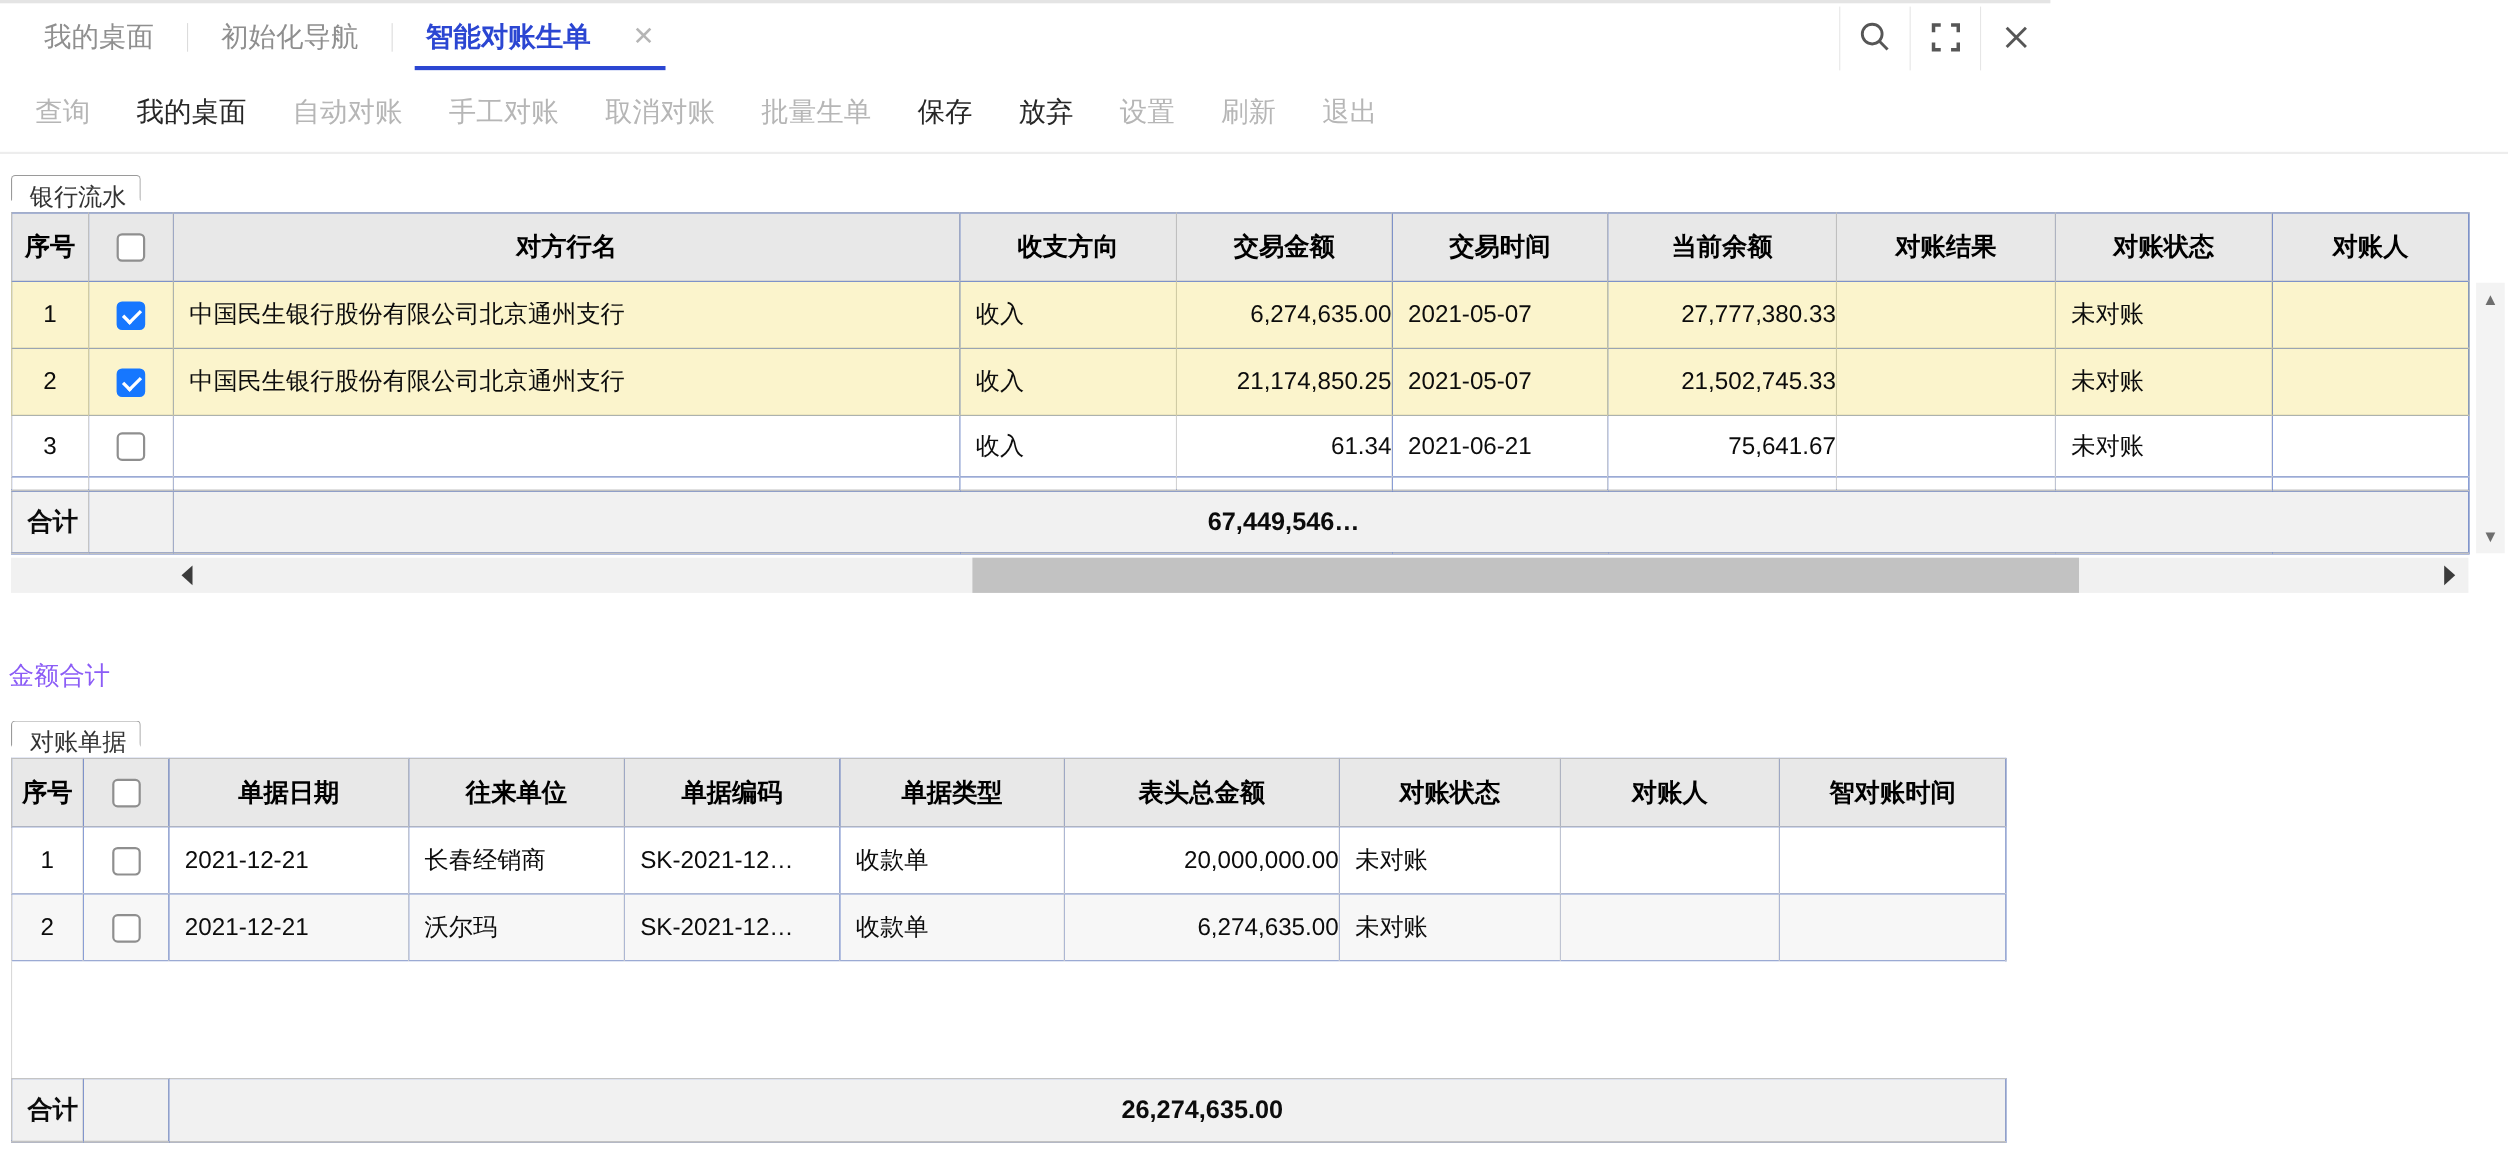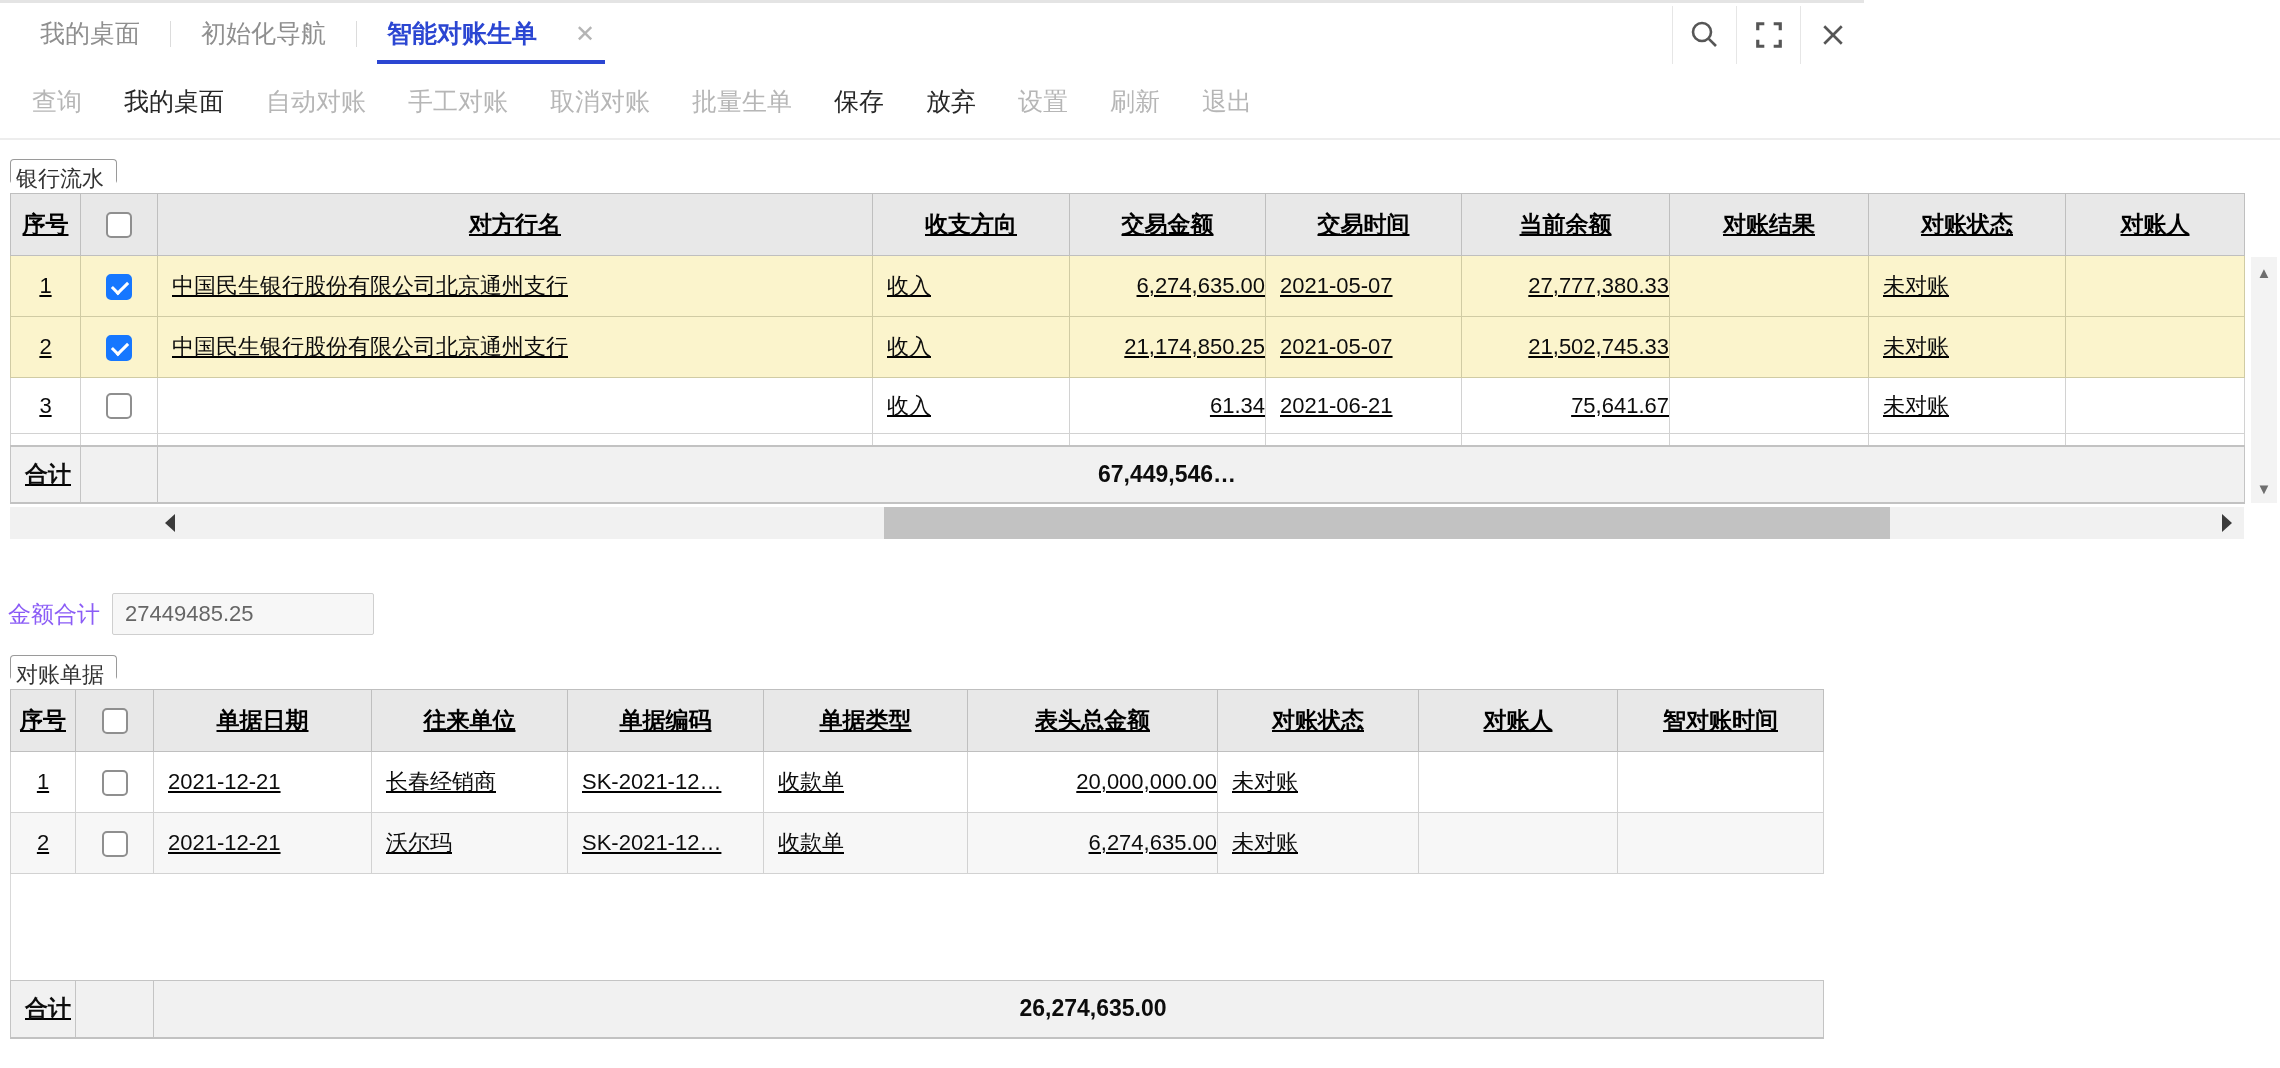--- a/index.html
+++ b/index.html
@@ -22,24 +22,24 @@
 
   
   .toolbar { position: absolute; left: 0; top: 64px; width: 2280px; height: 76px;
     border-bottom: 2px solid #ededed; display: flex; align-items: center; padding-left: 32px; gap: 42px; background:#fff; }
   .tbtn { font-size: 25px; color: #272727; cursor: default; white-space: nowrap; }
   .tbtn.disabled { color: #b6b6b6; }
 
   
   .sectab { position: absolute; left: 10px; height: 24px; background: #fff; z-index: 3;
     border: 1px solid #9a9a9a; border-bottom: 2px solid #fff; border-radius: 4px 4px 0 0;
-    font-size: 22px; color: #333; padding: 4px 12px 0 5px; }
-
-  
-  table { border-collapse: collapse; table-layout: fixed; background: #1d4ed8; text-decoration: underline; }
+    font-size: 22px; color: #333; padding: 4px 12px 0 16px; }
+
+  
+  table { border-collapse: collapse; table-layout: fixed; background: #1d4ed8; }
   .grid { border: 1px solid #a5a5a5; }
   .grid th { background: #e8e8e8; border: 1px solid #bfbfbf; font-weight: bold; font-size: 23px;
     color: #000; height: 62px; text-align: center; white-space: nowrap; overflow: hidden; }
   .grid td { border: 1px solid #d2d2d2; font-size: 22px; color: #0c0c0c; height: 61px;
     white-space: nowrap; overflow: hidden; background: #fff; }
   tr.hl td { background: #fbf4cc; border-color: #d0cba4; }
   tr.alt td { background: #f7f7f7; }
   tr.short td { height: 56px; }
   tr.filler td { height: 12px; padding: 0; border-bottom: 2px solid #c2c2c2; }
   tr.total-row td { background: #f1f1f1; font-weight: bold; font-size: 23px; height: 57px;
@@ -227,21 +227,20 @@
   </div>
 
   <div class="hscroll">
     <div class="harr left"></div>
     <div class="hthumb"></div>
     <div class="harr right"></div>
   </div>
 
   <div class="amount-row">
     <label>金额合计</label>
-    <input type="text" value="27449485.25" style="">
   </div>
 
   <div class="sectab" style="top:655px;">对账单据</div>
 
   <div id="doc-wrap">
     <table class="grid" style="width:1813px;">
       <colgroup>
         <col style="width:65px">
           <col style="width:78px">
           <col style="width:218px">

